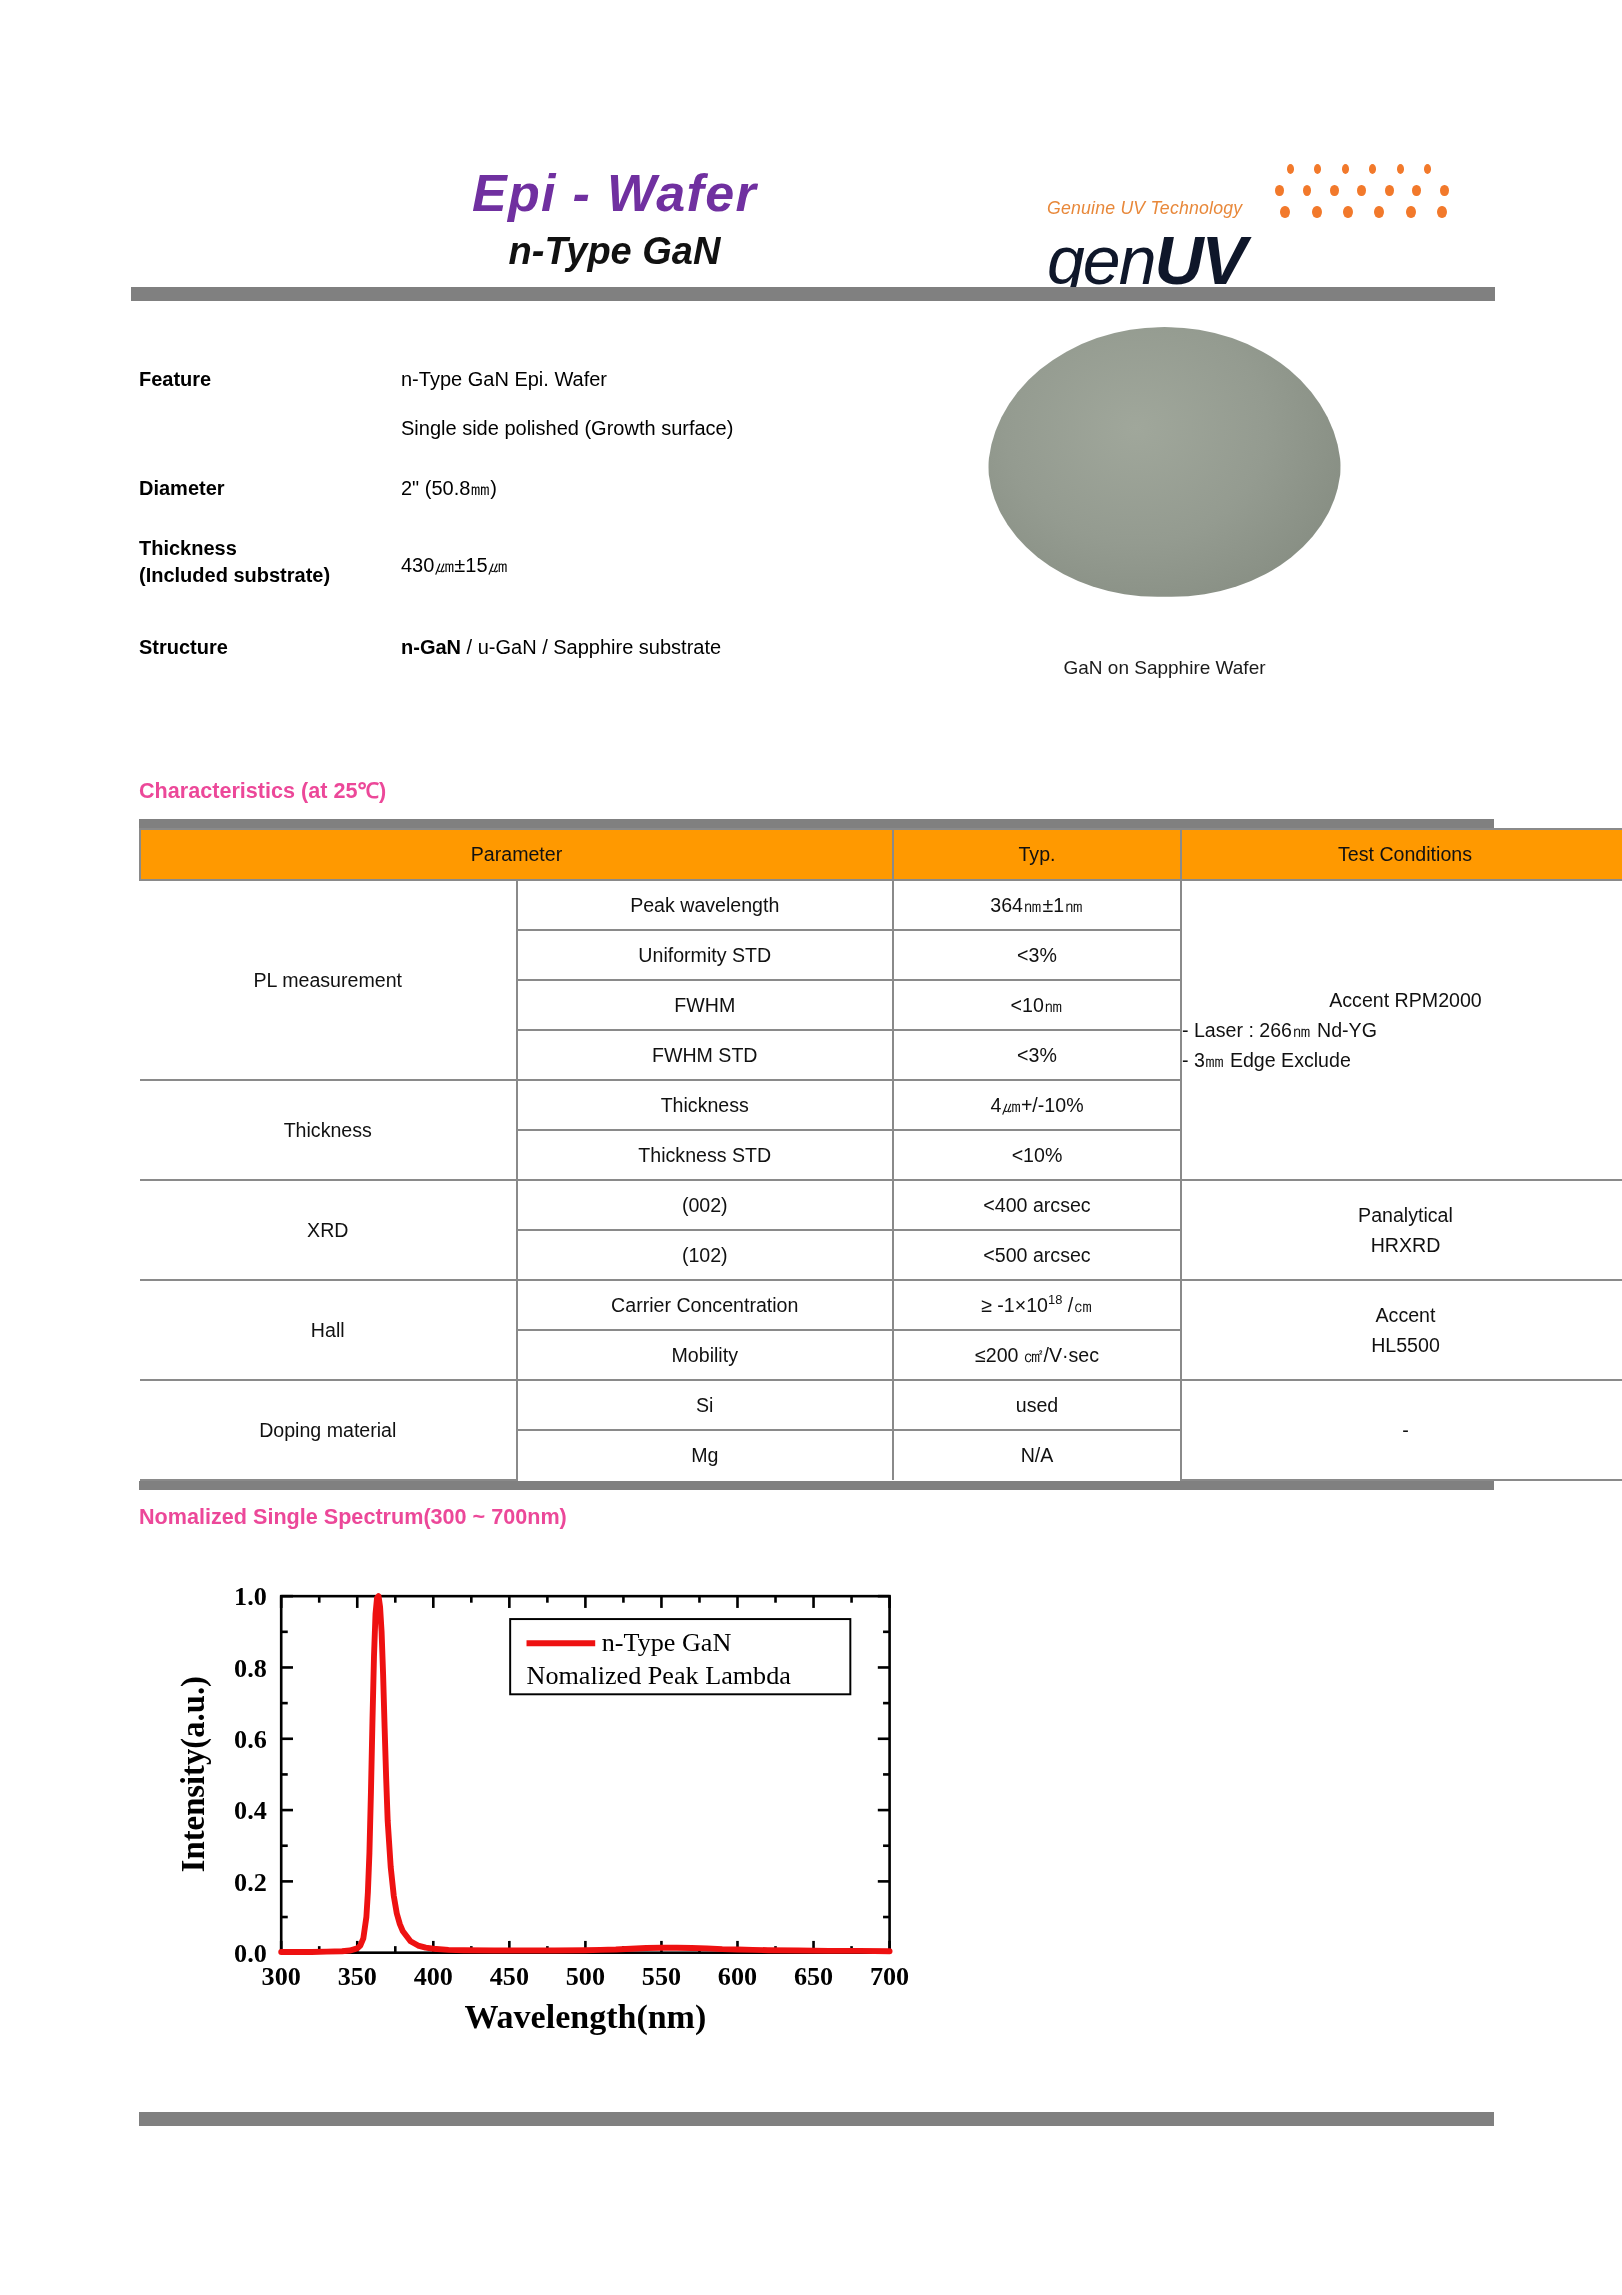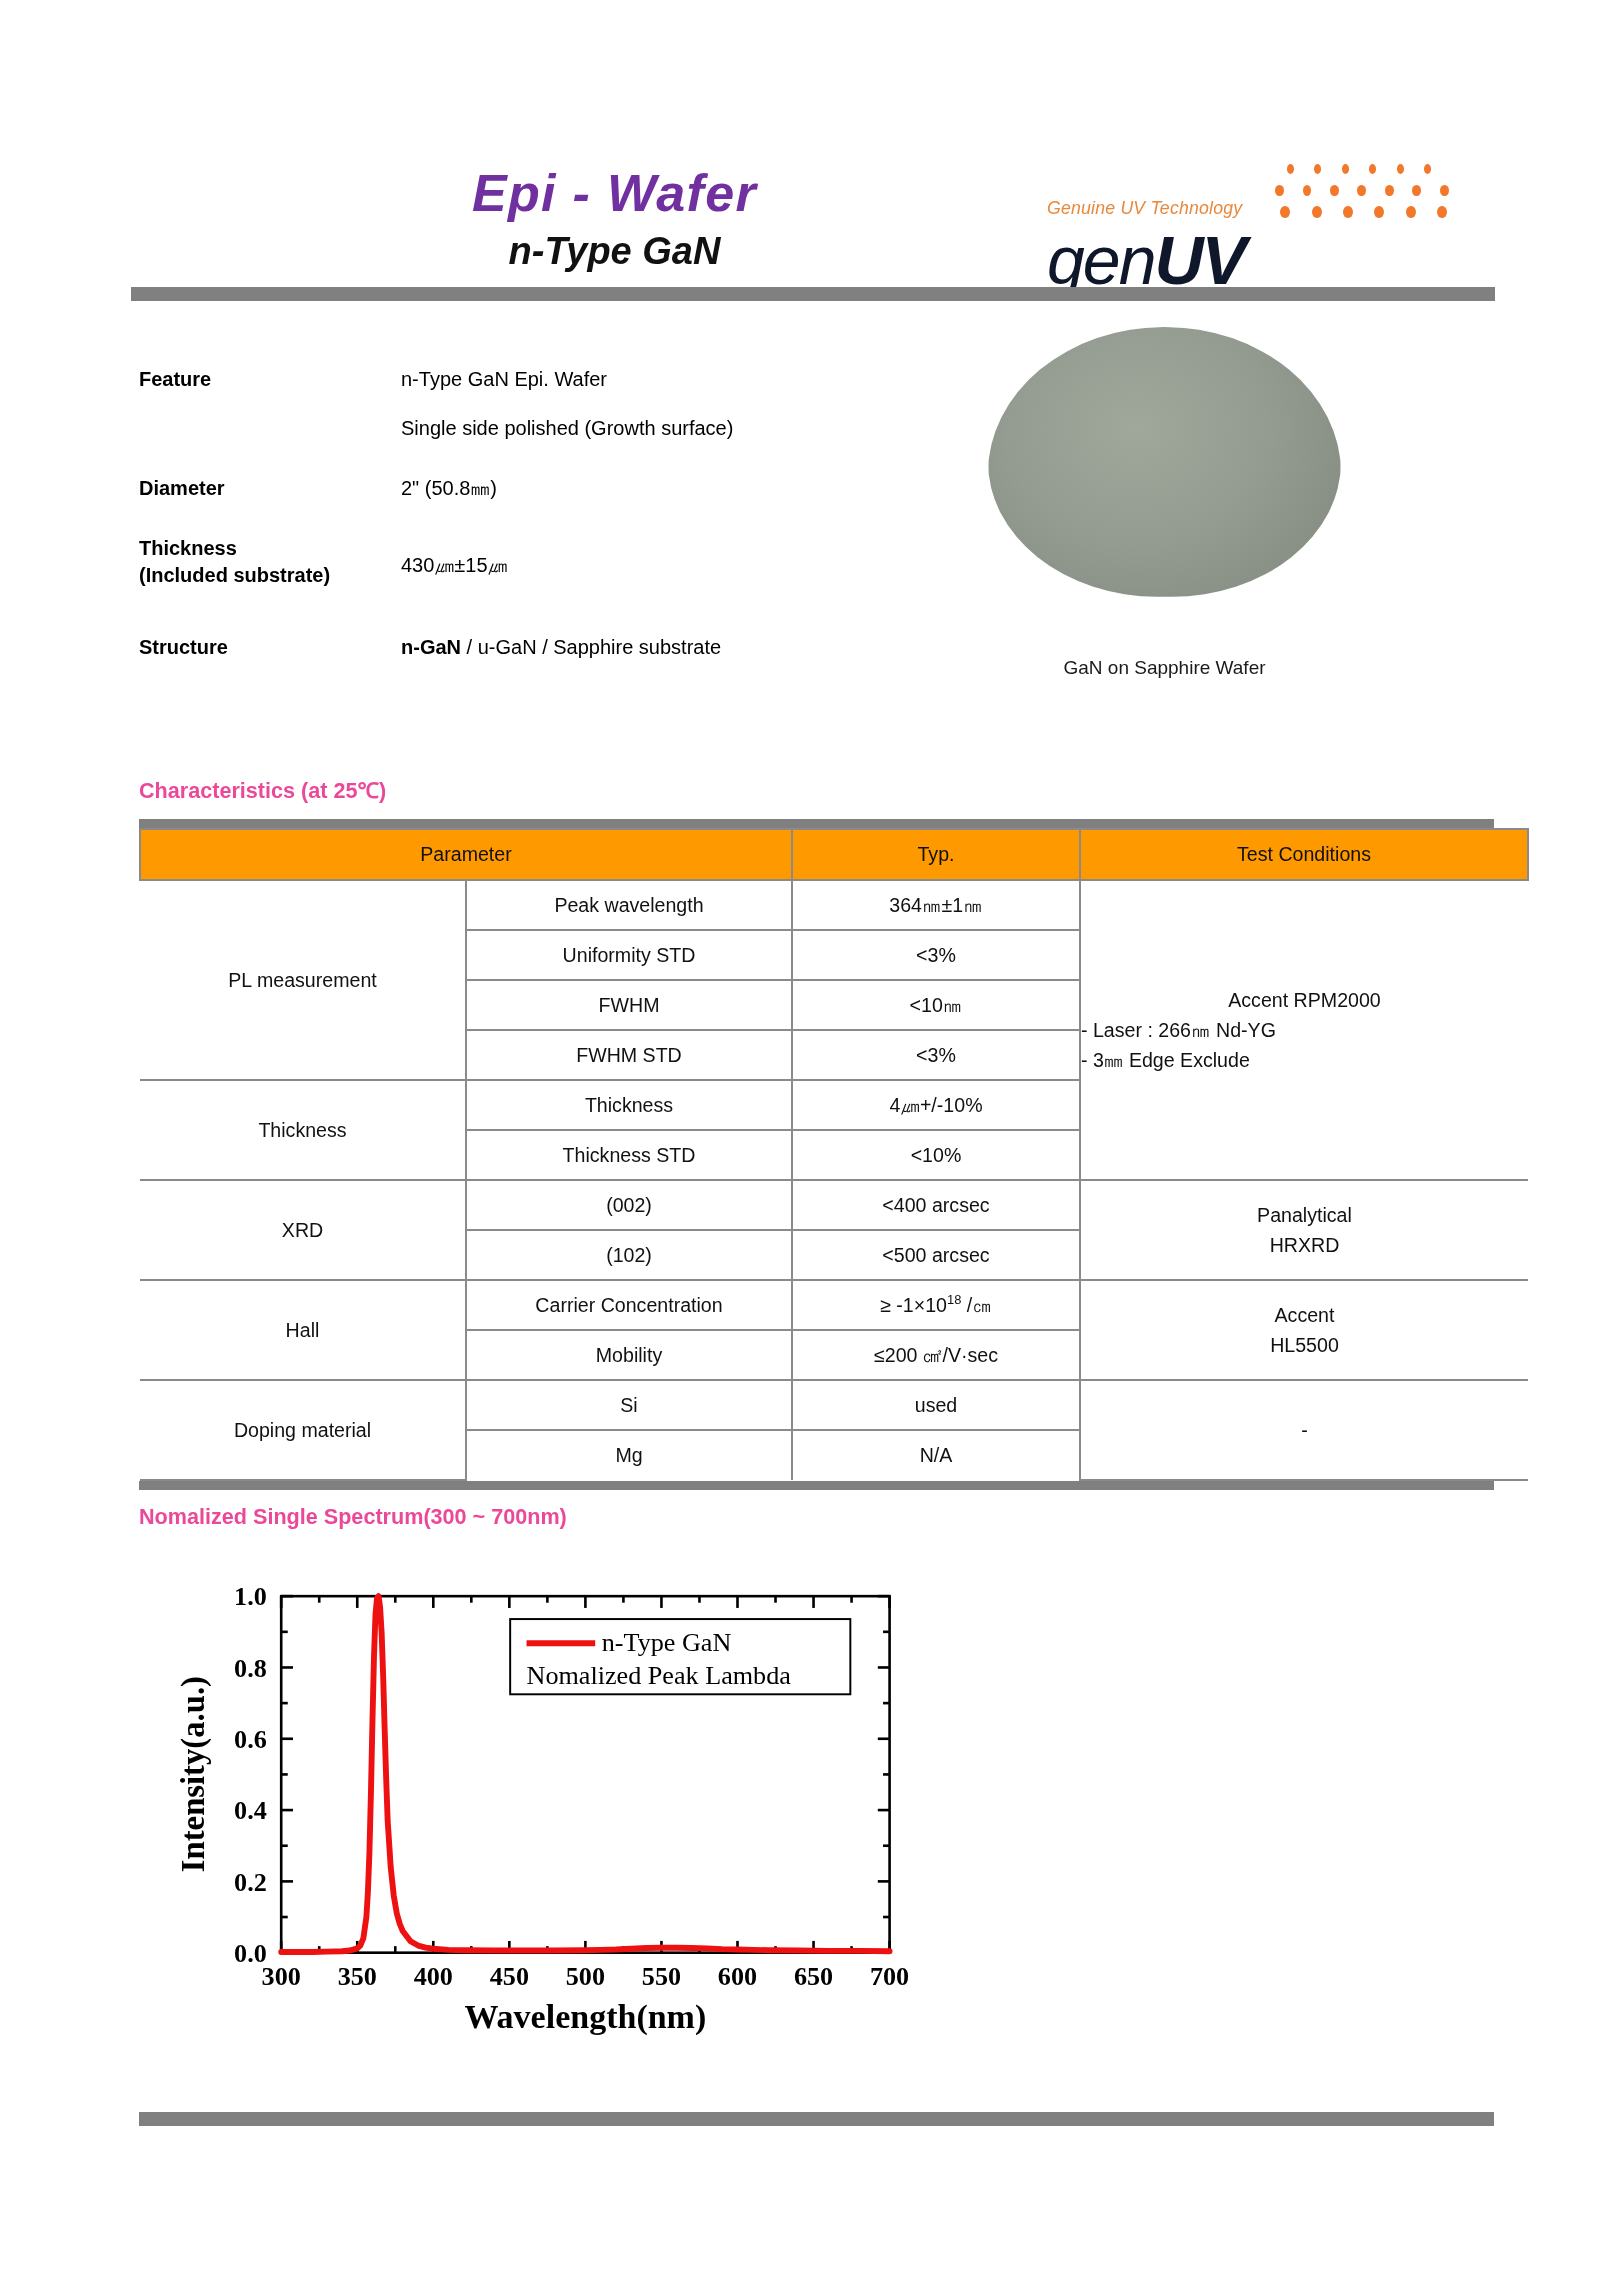--- a/index.html
+++ b/index.html
@@ -94,21 +94,21 @@
   }
   table.spec-table td, table.spec-table th {
     border: 2px solid #8a8a8a;
     font-size: 19.6px; font-weight: normal; text-align: center;
     padding: 0; color: #111;
   }
   thead th {
     background: #FF9900; color: #ffffff; font-weight: bold;
     height: 51px; font-size: 21px; border: none;
   }
-  thead th.th-param { width: 652px; }
+  thead th.th-param { width: 753px; }
   thead th.th-typ   { width: 288px; }
   thead th.th-cond  { width: 448px; }
   tbody td { height: 50px; }
   td.group-cell { width: 255px; }
   td.param-cell { width: 497px; }
   td.typ-cell   { width: 288px; }
   td.cond-cell  { width: 400px; line-height: 1.55; }
   td.cond-cell .cond-line { display: block; }
   td.cond-cell .cond-line.sub { text-align: left; }
   .no-left  { border-left: none !important; }

